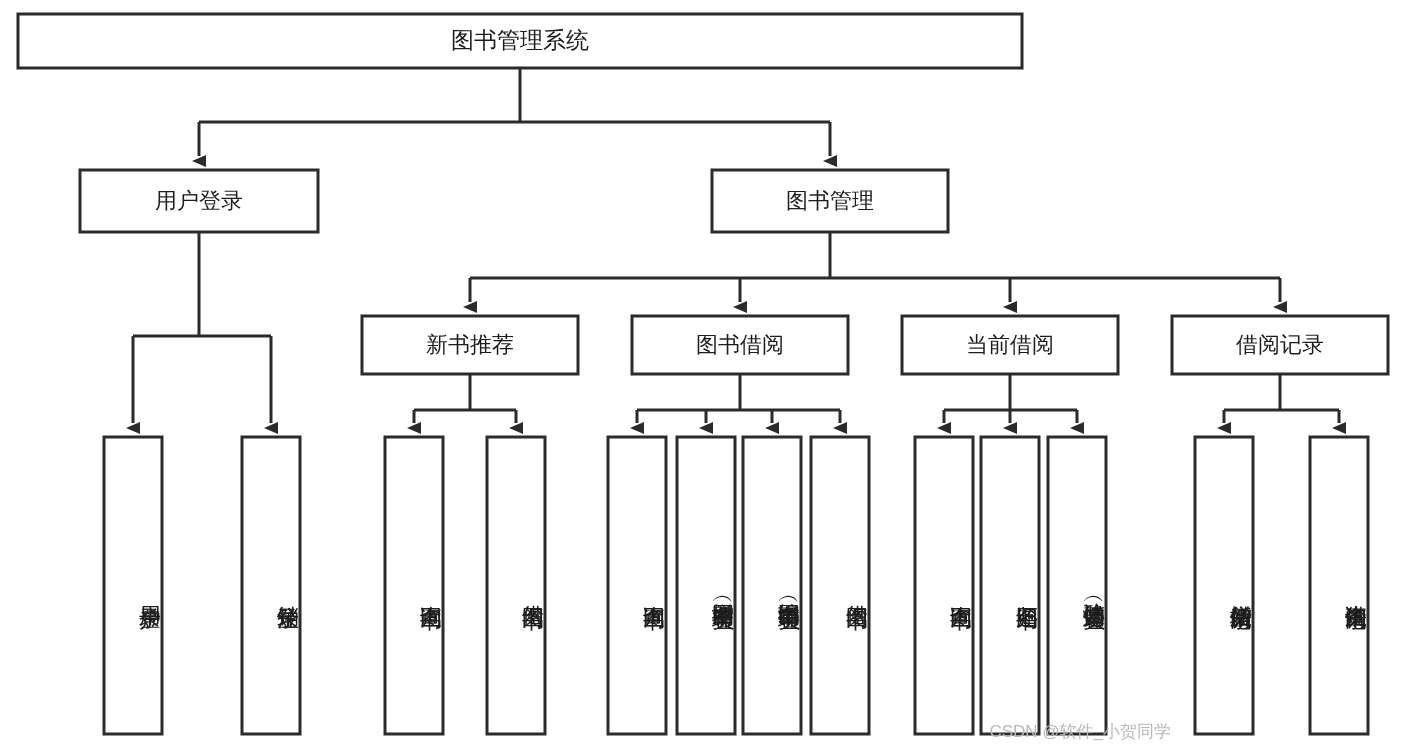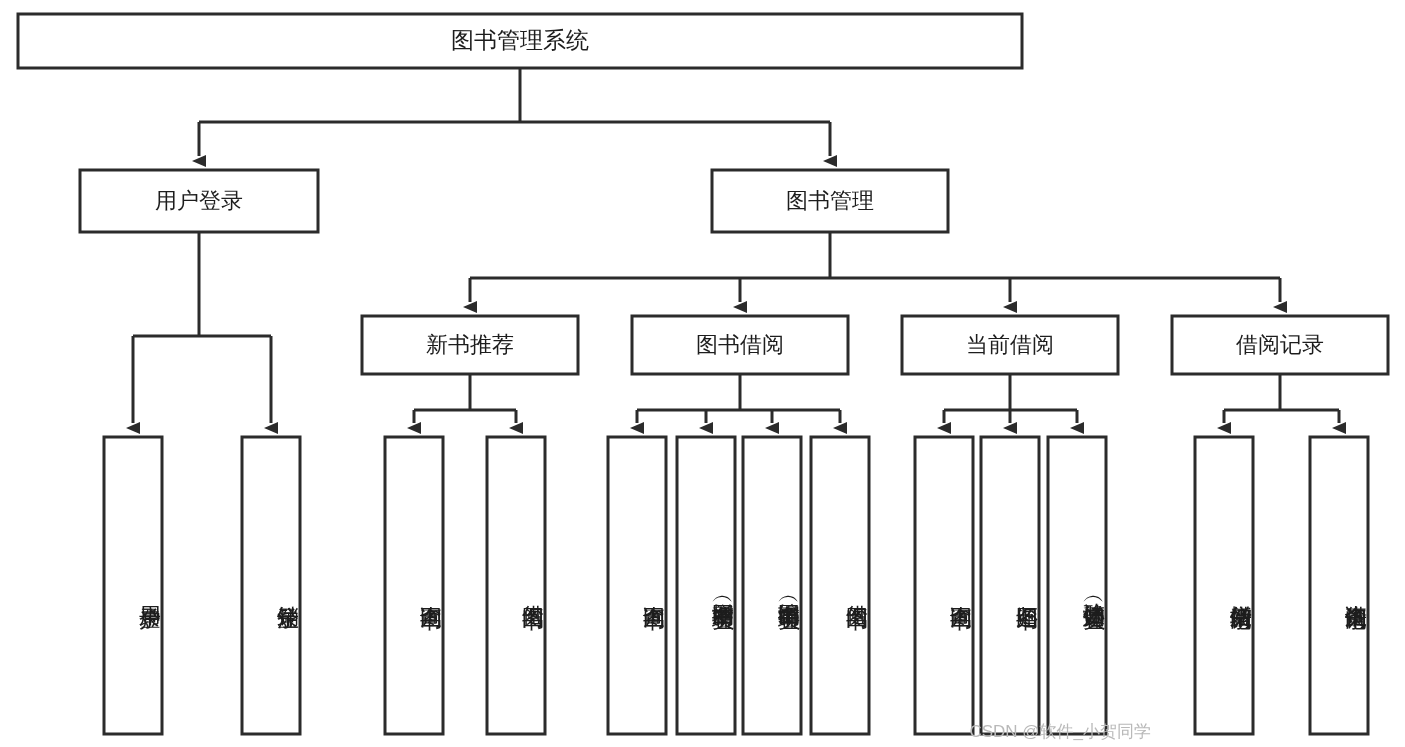--- a/index.html
+++ b/index.html
@@ -1,17 +1,17 @@
 <!DOCTYPE html>
 <html><head>
 <meta charset="utf-8">
 <style>
   html,body{margin:0;padding:0;background:#ffffff;}
   body{width:1405px;height:747px;font-family:"Liberation Sans","DejaVu Sans",sans-serif;overflow:hidden;}
-  #diagram-root{position:relative;width:1157px;height:747px;background:#fff;}
+  #diagram-root{position:relative;width:1157px;height:747px;background:#fff;padding-left:32px;}
   svg#flow{position:absolute;left:0;top:0;width:1405px;height:747px;}
   .node-box{fill:#ffffff;stroke:#2b2b2b;stroke-width:3;}
   .conn{stroke:#2b2b2b;stroke-width:3;fill:none;stroke-linecap:butt;}
   .arrow-head{fill:#2b2b2b;stroke:none;}
   .node-label{fill:#1d1d1d;font-family:"Liberation Sans","DejaVu Sans",sans-serif;font-size:22px;text-anchor:middle;dominant-baseline:middle;}
   .node-label-root{font-size:23px;}
   .vlabel-cell{
     position:absolute;
     display:flex;
     align-items:flex-start;
@@ -21,21 +21,21 @@
     font-size:22px;
     line-height:1.08;
     color:#1d1d1d;
     letter-spacing:1px;
     white-space:nowrap;
     font-family:"Liberation Sans","DejaVu Sans",sans-serif;
     pointer-events:none;
   }
   .watermark{
     position:absolute;
-    right:6px;
+    right:18px;
     bottom:4px;
     font-size:17px;
     color:#b9b9b9;
     font-family:"Liberation Sans","DejaVu Sans",sans-serif;
     white-space:nowrap;
   }
 </style>
 </head>
 <body>
 

